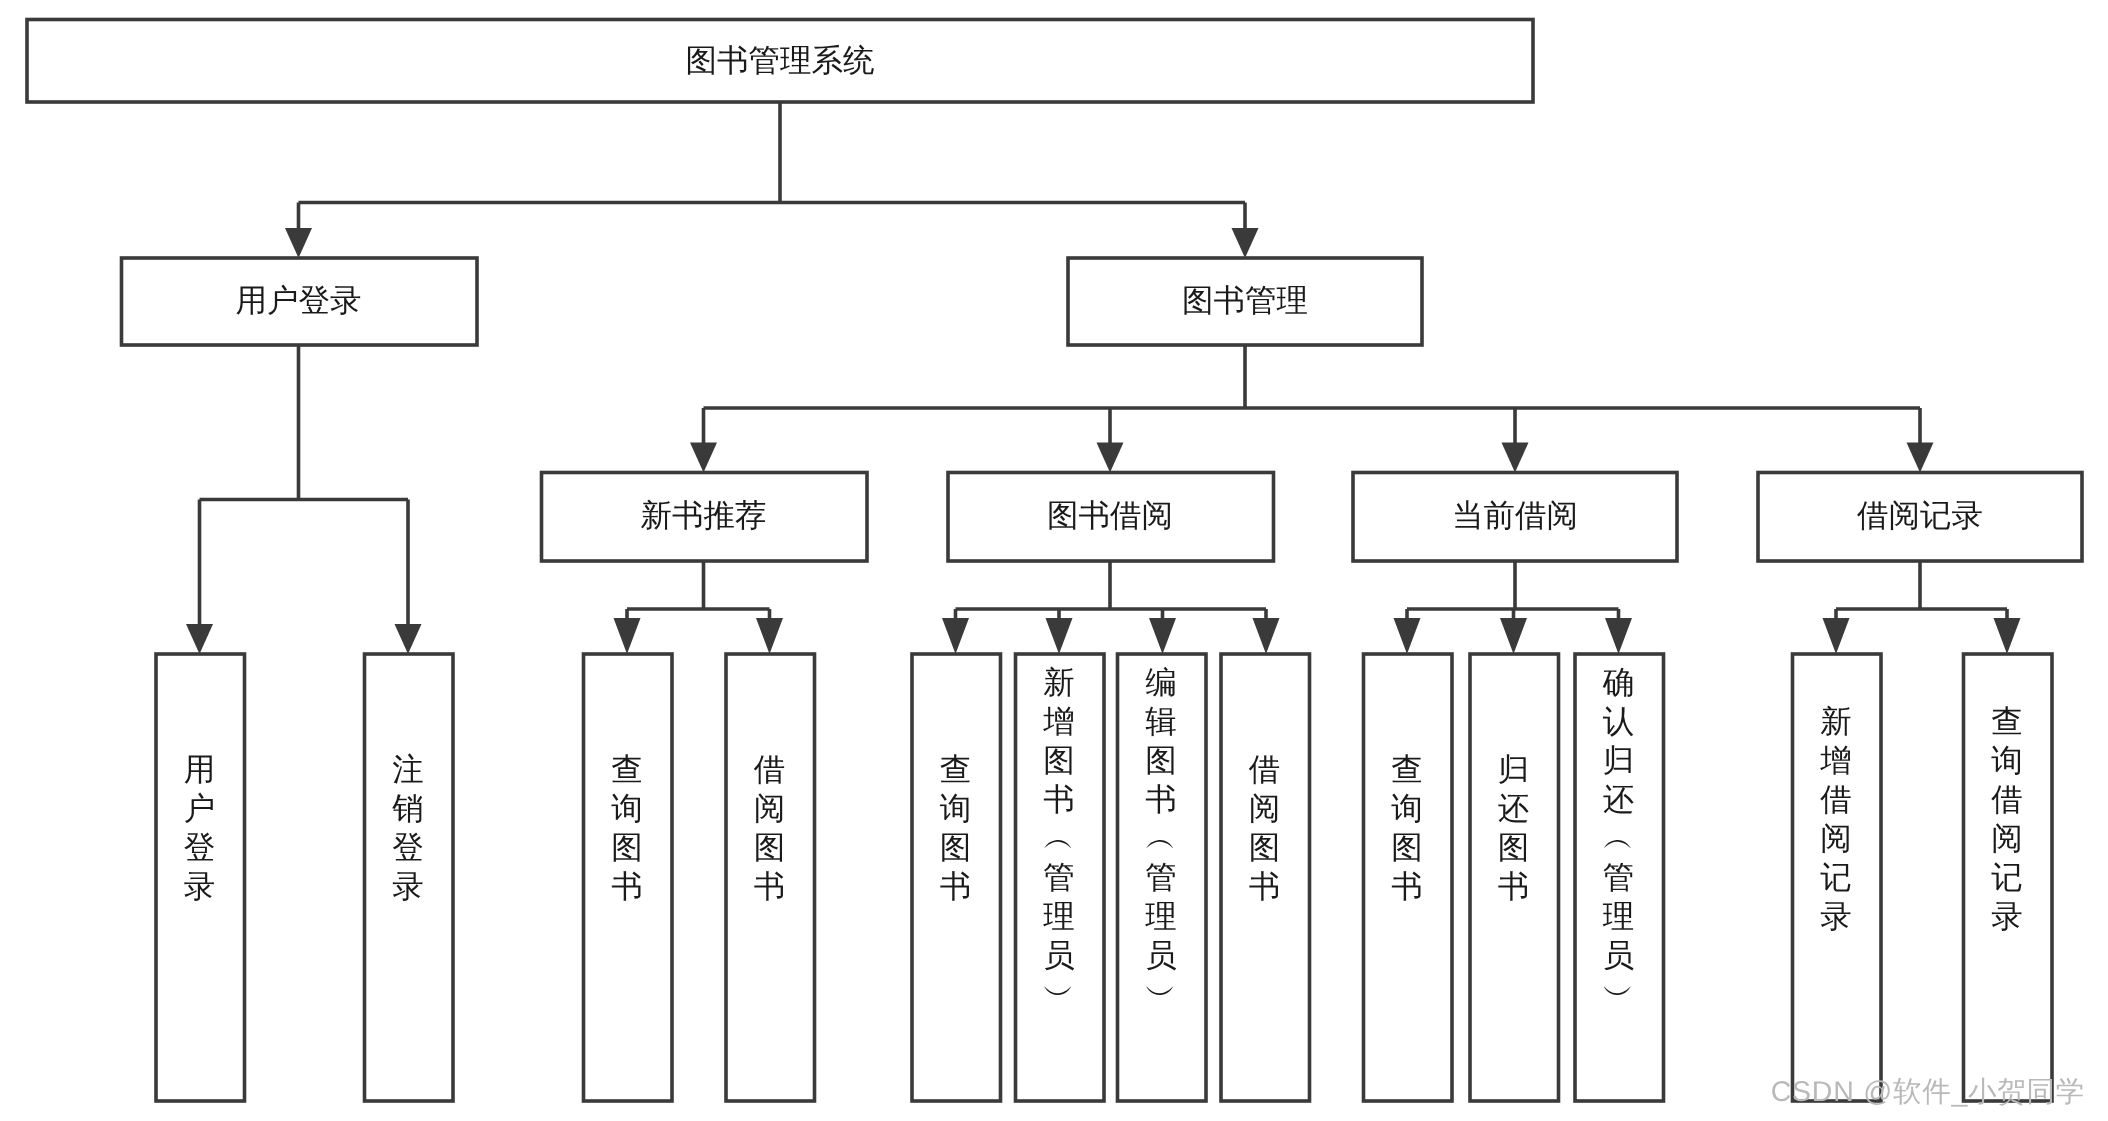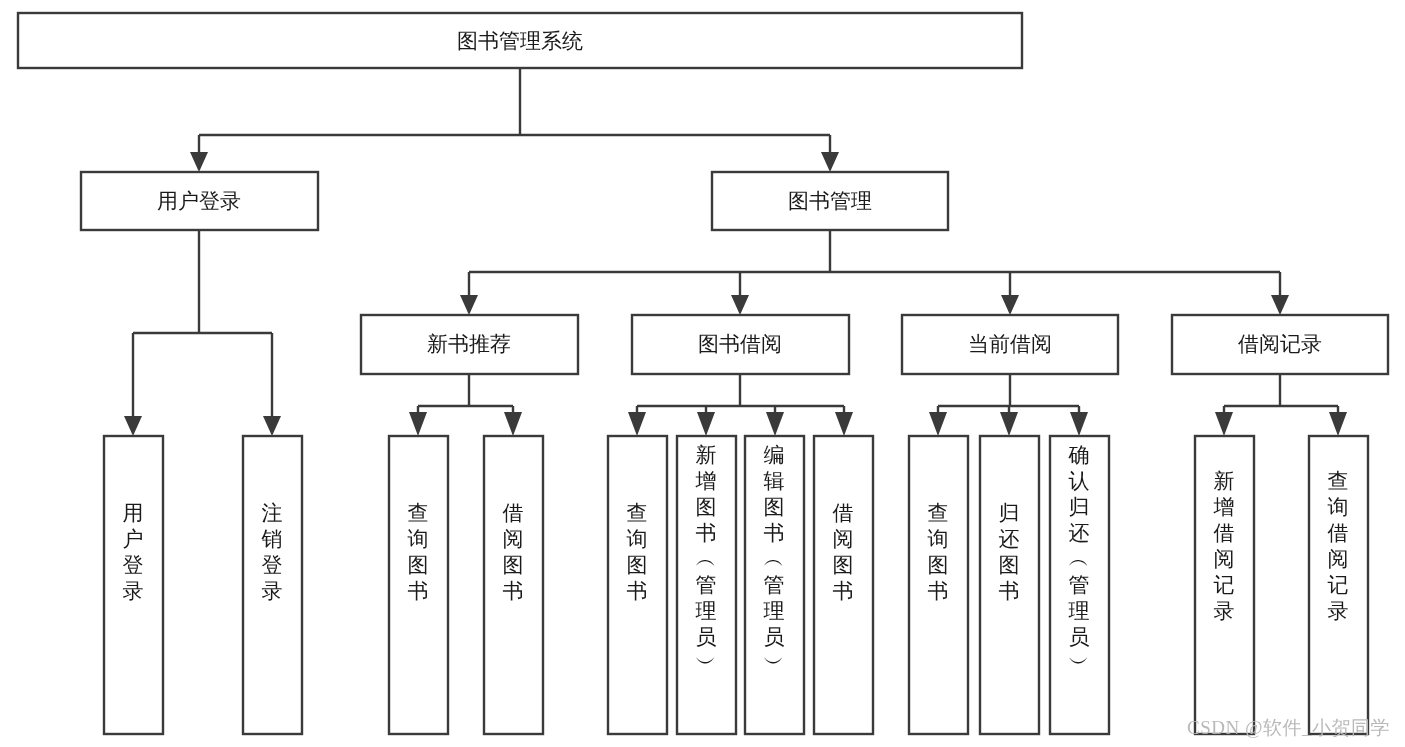--- a/index.html
+++ b/index.html
@@ -51,21 +51,21 @@
   .node-label-v {
     font-family: "Liberation Sans", "DejaVu Sans", sans-serif;
     font-size: 21px;
     fill: #1a1a1a;
     text-anchor: middle;
   }
   .watermark-text {
     position: absolute;
     right: 8px;
     bottom: 6px;
-    font-family: Liberation Serif, serif;
+    font-family: Liberation Sans, sans-serif;
     font-size: 19px;
     color: #b9b9b9;
     white-space: nowrap;
     letter-spacing: 0.5px;
   }
 </style>
 </head>
 <body>
 
 <div id="diagram-root">

